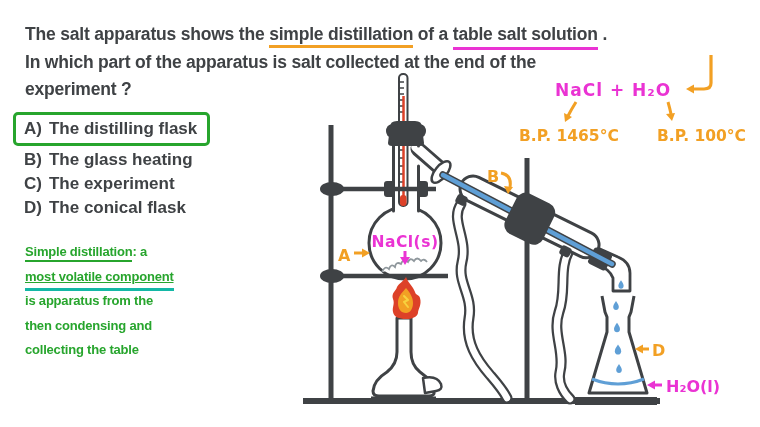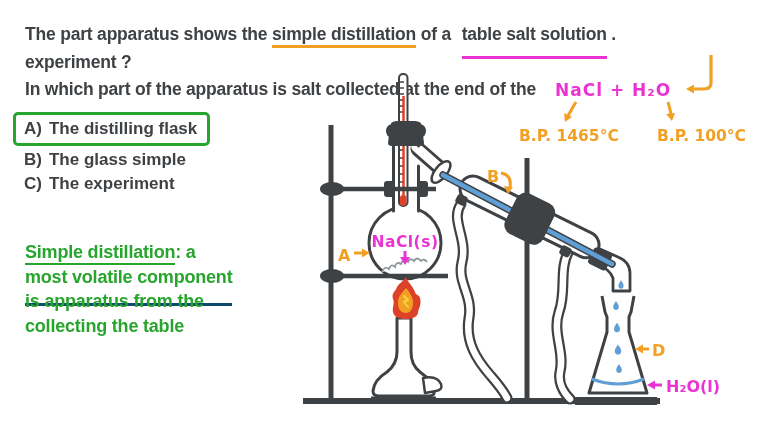--- a/index.html
+++ b/index.html
@@ -2,61 +2,63 @@
 <html><head>
 <meta charset="utf-8">
 <style>
   html,body{margin:0;padding:0;background:#ffffff;}
   .stage{position:relative;width:760px;height:427px;background:#ffffff;overflow:hidden;
          font-family:"Liberation Sans",sans-serif;}
   
   .question{position:absolute;left:25px;top:21px;color:#3f4245;}
   .q-line{white-space:nowrap;font-size:17.5px;line-height:27.5px;font-weight:700;letter-spacing:-0.2px;}
   .ul-o{border-bottom:3px solid #f2a024;padding-bottom:1px;}
-  .ul-m{border-bottom:3px solid #ea33d3;padding-bottom:12px;margin-left:6px;}
+  .ul-m{border-bottom:3px solid #ea33d3;padding-bottom:3px;}
   
   .options{position:absolute;left:13px;top:112px;color:#3f4245;font-weight:700;font-size:17px;}
   .opt{white-space:nowrap;line-height:21px;}
   .opt-label{display:inline-block;margin-right:7px;}
   .opt-a-box{display:inline-block;border:3px solid #27a52d;border-radius:5px;padding:3px 10px 4px 8px;}
   .opt-row{margin:3px 0 0 11px;}
   
   .definition{position:absolute;left:25px;top:240px;color:#27a52d;font-weight:700;
-              font-size:18px;line-height:24.5px;letter-spacing:-0.2px;}
+              font-size:13px;line-height:24.5px;letter-spacing:-0.2px;}
   .def-line{white-space:nowrap;}
   .ul-g{border-bottom:2.5px solid #27a52d;padding-bottom:1px;}
-  .ul-m3{border-bottom:3px solid #0c4a6e;padding-bottom:16px;}
+  .ul-m3{border-bottom:3px solid #14b8a6;padding-bottom:4px;text-decoration:underline;}
   
   .art{position:absolute;left:0;top:0;}
   svg text{font-family:"DejaVu Sans",sans-serif;font-weight:700;}
   .ink{stroke:#3f4245;fill:none;}
 </style>
 </head>
 <body>
 
 <div class="stage">
 
   <div class="question">
-    <div class="q-line"><span>The part apparatus shows the </span><span class="ul-o">simple distillation</span><span> of a </span><span class="ul-m">table salt solution</span><span> .</span></div>
+    <div class="q-line"><span>The salt apparatus shows the </span><span class="ul-o">simple distillation</span><span> of a </span><span class="ul-m">table salt solution</span><span> .</span></div>
+    <div class="q-line">In which part of the apparatus is salt collected at the end of the</div>
     <div class="q-line">experiment ?</div>
-    <div class="q-line">In which part of the apparatus is salt collected at the end of the</div>
   </div>
 
   <div class="options">
     <div class="opt-a-box">
       <span class="opt"><span class="opt-label">A)</span><span>The distilling flask</span></span>
     </div>
-    <div class="opt opt-row"><span class="opt-label">B)</span><span>The glass simple</span></div>
+    <div class="opt opt-row"><span class="opt-label">B)</span><span>The glass heating</span></div>
     <div class="opt opt-row"><span class="opt-label">C)</span><span>The experiment</span></div>
+    <div class="opt opt-row"><span class="opt-label">D)</span><span>The conical flask</span></div>
   </div>
 
   <div class="definition">
     <div class="def-line"><span class="ul-g">Simple distillation</span><span>: a</span></div>
     <div class="def-line"><span class="ul-m3">most volatile component</span></div>
     <div class="def-line">is apparatus from the</div>
+    <div class="def-line">then condensing and</div>
     <div class="def-line">collecting the table</div>
   </div>
 
   <svg class="art" width="760" height="427" viewBox="0 0 760 427">
     <defs>
       <path id="drop" d="M0,-5 C2.5,-1.5 3.5,0.5 3.5,2.4 C3.5,4.9 2,6.2 0,6.2 C-2,6.2 -3.5,4.9 -3.5,2.4 C-3.5,0.5 -2.5,-1.5 0,-5 Z"></path>
     </defs>
 
     <line x1="303" y1="401" x2="660" y2="401" class="ink" stroke-width="6"></line>
 

